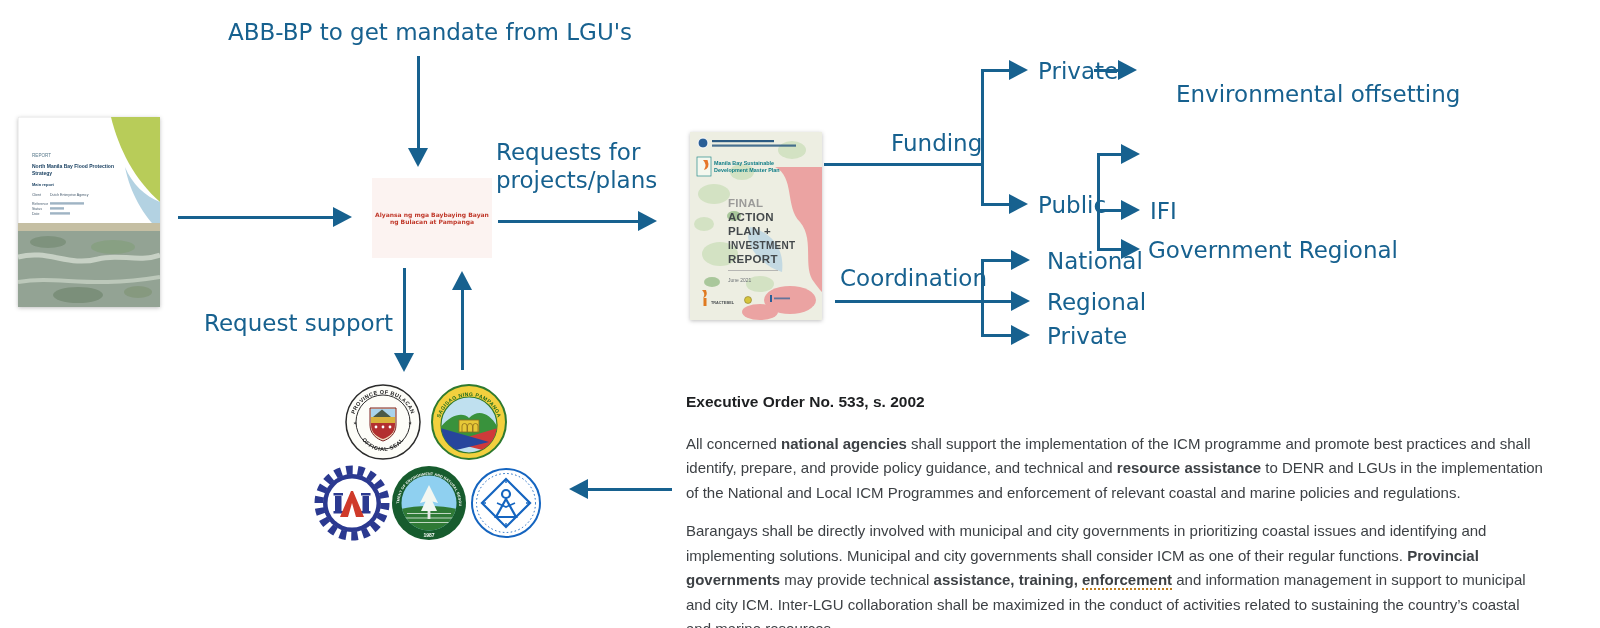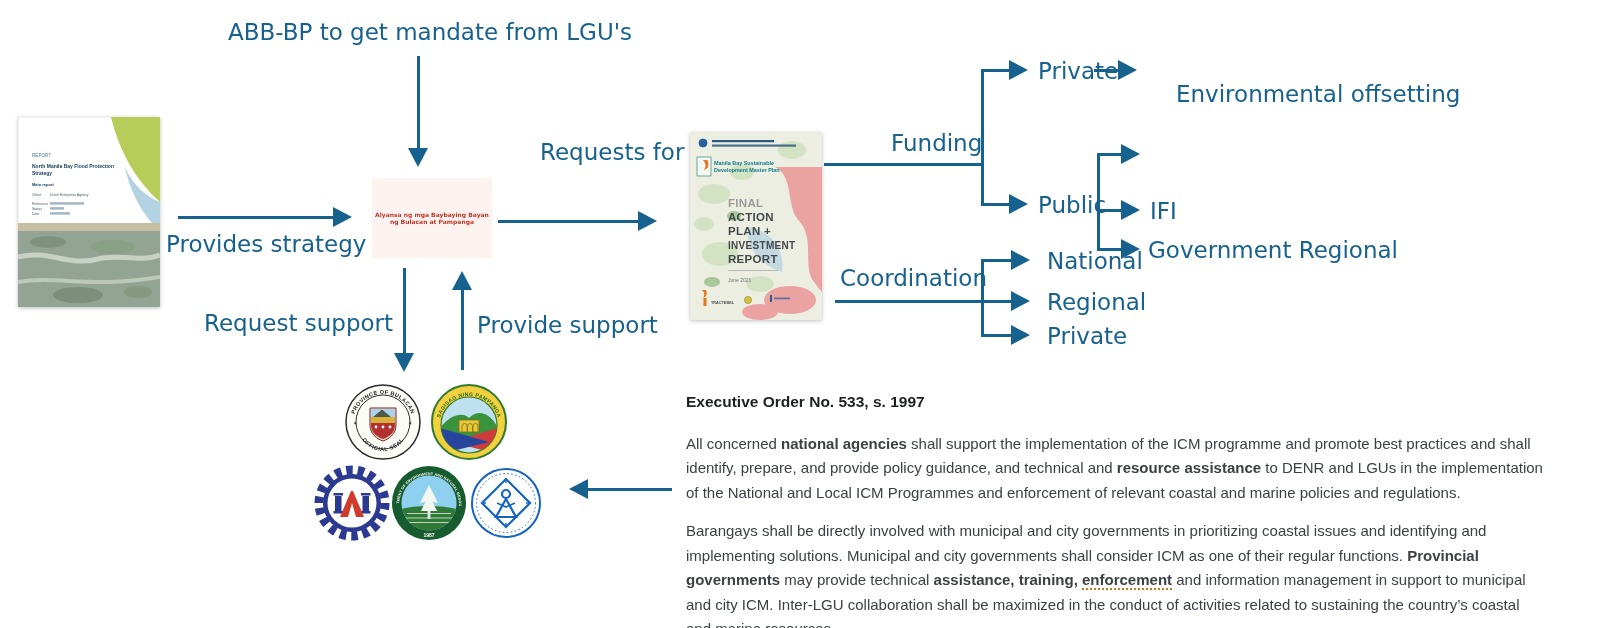--- a/index.html
+++ b/index.html
@@ -75,38 +75,37 @@
         <text x="14" y="93" font-size="3.5" fill="#43586b">Status</text>
         <rect x="32" y="90.2" width="14" height="2.4" fill="#9fb4c4"></rect>
         <text x="14" y="98" font-size="3.5" fill="#43586b">Date</text>
         <rect x="32" y="95.2" width="20" height="2.4" fill="#9fb4c4"></rect>
       </g>
     </svg>
   </div>
 
   <div class="hline" style="left:178px;top:216px;width:155px;"></div>
   <div class="ah-right" style="left:333px;top:207px;"></div>
-  <div class="lbl" style="left:166px;top:230px;">Provides strategy</div>
 
   <div class="abbbp">
     <div class="abbbp-sub">Alyansa ng mga Baybaying Bayan</div>
     <div class="abbbp-sub">ng Bulacan at Pampanga</div>
   </div>
 
-  <div class="lbl" style="left:496px;top:138px;margin-left:44px;">
+  <div class="lbl" style="left:496px;top:138px;">
     <div>Requests for</div>
+    <div>projects/plans</div>
   </div>
   <div class="hline" style="left:498px;top:220px;width:140px;"></div>
   <div class="ah-right" style="left:638px;top:211px;"></div>
 
   <div class="lbl" style="left:204px;top:309px;text-align:center;">Request support</div>
   <div class="vline" style="left:403px;top:268px;height:85px;"></div>
   <div class="ah-down" style="left:394px;top:353px;"></div>
 
-  <div class="lbl" style="left:477px;top:311px;">Provide support</div>
   <div class="vline" style="left:461px;top:290px;height:80px;"></div>
   <div class="ah-up" style="left:452px;top:271px;"></div>
 
   <div class="doc" style="left:690px;top:132px;width:132px;height:188px;">
     <svg width="132" height="188" viewBox="0 0 132 188">
       <rect width="132" height="188" fill="#edeee2"></rect>
       <g>
         <ellipse cx="24" cy="62" rx="16" ry="10" fill="#d3e2c3"></ellipse>
         <ellipse cx="52" cy="40" rx="12" ry="8" fill="#d3e2c3"></ellipse>
         <ellipse cx="30" cy="122" rx="18" ry="12" fill="#d3e2c3"></ellipse>
@@ -295,18 +294,18 @@
       <circle cx="36" cy="36" r="29.5" fill="none" stroke="#1565c0" stroke-width="1" stroke-dasharray="1.5 2.5"></circle>
       <rect x="19" y="19" width="34" height="34" transform="rotate(45 36 36)" fill="#ffffff" stroke="#1565c0" stroke-width="2.2"></rect>
       <circle cx="36" cy="27" r="4" fill="none" stroke="#1565c0" stroke-width="2.2"></circle>
       <path d="M36,32 L26,50 L46,50 Z" fill="none" stroke="#1565c0" stroke-width="2.2"></path>
       <path d="M27,36 L36,40 L45,36" fill="none" stroke="#1565c0" stroke-width="1.6"></path>
       <path d="M36,12 v4 M12,36 h4 M36,60 v-4 M60,36 h-4" stroke="#1565c0" stroke-width="1.4"></path>
     </svg>
   </div>
 
   <div class="eo">
-    <div class="eo-title">Executive Order No. 533, s. 1997</div>
+    <div class="eo-title">Executive Order No. 533, s. 2002</div>
     <p><span>All concerned </span><span class="b">national agencies</span><span> shall support the implementation of the ICM programme and promote best practices and shall identify, prepare, and provide policy guidance, and technical and </span><span class="b">resource assistance</span><span> to DENR and LGUs in the implementation of the National and Local ICM Programmes and enforcement of relevant coastal and marine policies and regulations.</span></p>
     <p><span>Barangays shall be directly involved with municipal and city governments in prioritizing coastal issues and identifying and implementing solutions. Municipal and city governments shall consider ICM as one of their regular functions. </span><span class="b">Provincial governments</span><span> may provide technical </span><span class="b">assistance, training,</span><span> </span><span class="b u">enforcement</span><span> and information management in support to municipal and city ICM. Inter-LGU collaboration shall be maximized in the conduct of activities related to sustaining the country’s coastal and marine resources.</span></p>
   </div>
 
 </div>
 
 </body></html>

